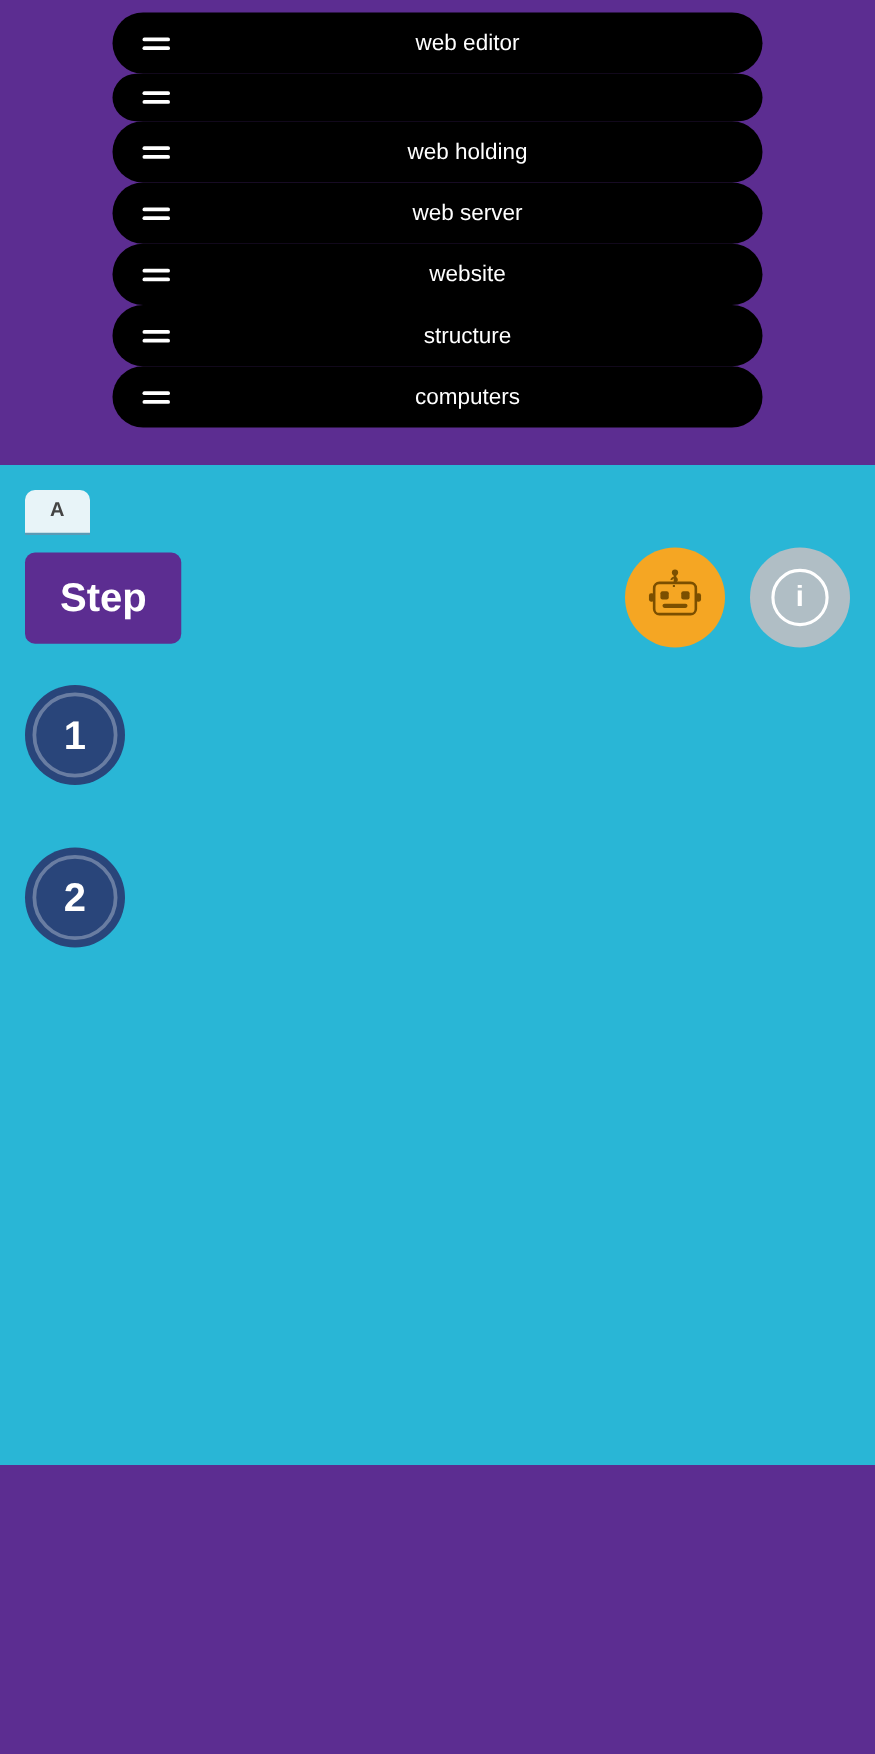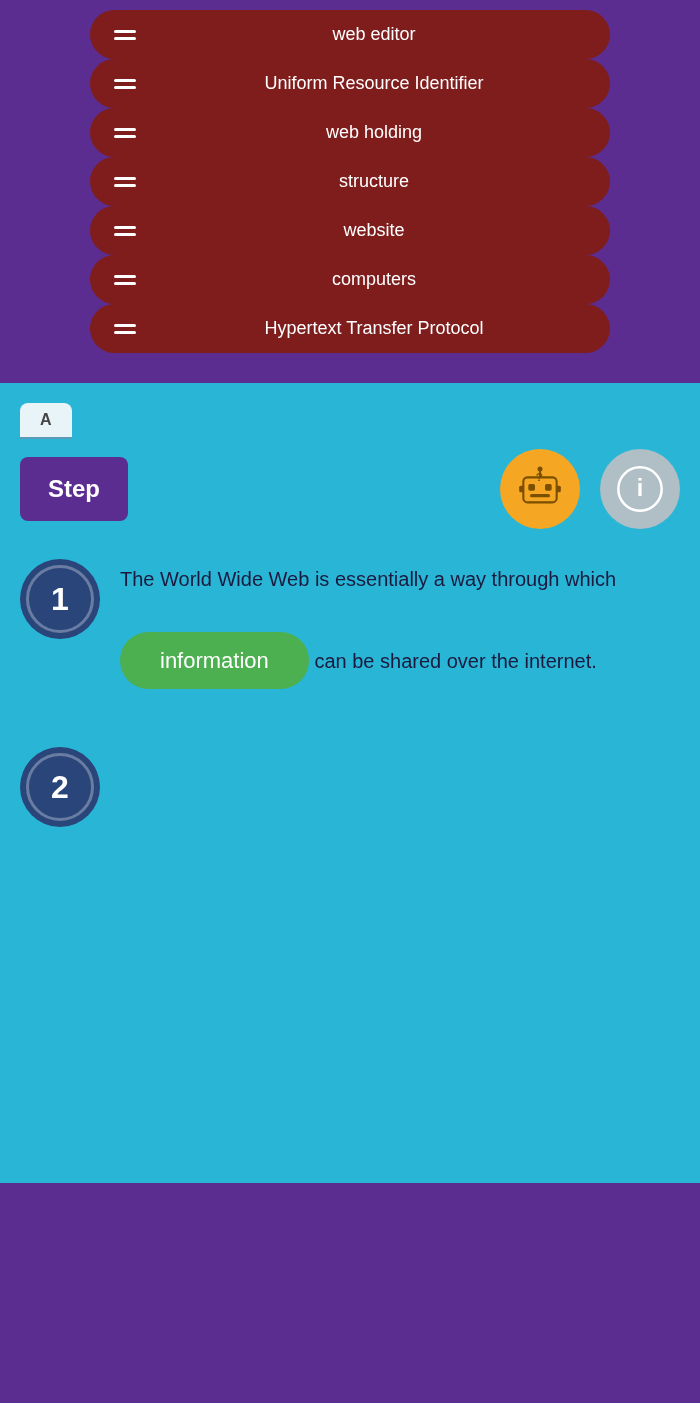--- a/index.html
+++ b/index.html
@@ -14,21 +14,21 @@
     
     .top-section {
       background: #5c2d91;
       padding: 10px 90px 30px 90px;
       display: flex;
       flex-direction: column;
       gap: 12px;
     }
 
     .menu-item {
-      background: #7f1d1d;
+      background: #000000;
       border-radius: 30px;
       display: flex;
       align-items: center;
       padding: 14px 24px;
       gap: 26px;
       cursor: pointer;
     }
 
     .menu-item-icon {
       display: flex;
@@ -81,21 +81,21 @@
       display: flex;
       align-items: center;
       gap: 20px;
       margin-bottom: 30px;
       margin-top: 10px;
     }
 
     .step-badge {
       background: #5c2d91;
       color: white;
-      font-size: 24px;
+      font-size: 32px;
       font-weight: bold;
       padding: 18px 28px;
       border-radius: 8px;
     }
 
     .robot-icon-btn {
       width: 80px;
       height: 80px;
       background: #f5a623;
       border-radius: 50%;
@@ -209,56 +209,55 @@
         <span></span>
           <span></span>
       </div>
       <span class="menu-item-label">web editor</span>
     </div>
       <div class="menu-item">
       <div class="menu-item-icon">
         <span></span>
           <span></span>
       </div>
-      <span class="menu-item-label">Uniform Resource Identifier</span>
     </div>
       <div class="menu-item">
       <div class="menu-item-icon">
         <span></span>
           <span></span>
       </div>
       <span class="menu-item-label">web holding</span>
     </div>
       <div class="menu-item">
       <div class="menu-item-icon">
         <span></span>
           <span></span>
       </div>
+      <span class="menu-item-label">web server</span>
+    </div>
+      <div class="menu-item">
+      <div class="menu-item-icon">
+        <span></span>
+          <span></span>
+      </div>
+      <span class="menu-item-label">website</span>
+    </div>
+      <div class="menu-item">
+      <div class="menu-item-icon">
+        <span></span>
+          <span></span>
+      </div>
       <span class="menu-item-label">structure</span>
     </div>
       <div class="menu-item">
       <div class="menu-item-icon">
         <span></span>
           <span></span>
       </div>
-      <span class="menu-item-label">website</span>
-    </div>
-      <div class="menu-item">
-      <div class="menu-item-icon">
-        <span></span>
-          <span></span>
-      </div>
       <span class="menu-item-label">computers</span>
-    </div>
-      <div class="menu-item">
-      <div class="menu-item-icon">
-        <span></span>
-          <span></span>
-      </div>
-      <span class="menu-item-label">Hypertext Transfer Protocol</span>
     </div>
     </div>
 </div>
 
 <div class="bottom-section">
   <div class="tab-container">
     <div class="tab">
       <span>A</span>
     </div>
   </div>
@@ -293,26 +292,20 @@
       </svg>
     </div>
   </div>
 
   <div class="step-content">
 
     <div class="step-row">
       <div class="step-number-circle">
         <span>1</span>
       </div>
-      <div class="step-text">
-        <span>The World Wide Web is essentially a way through which</span>
-        <br><br>
-        <span class="highlight-green">information</span>
-        <span>can be shared over the internet.</span>
-      </div>
     </div>
 
     <div class="step-row">
       <div class="step-number-circle">
         <span>2</span>
       </div>
     </div>
   </div>
 </div>
 

